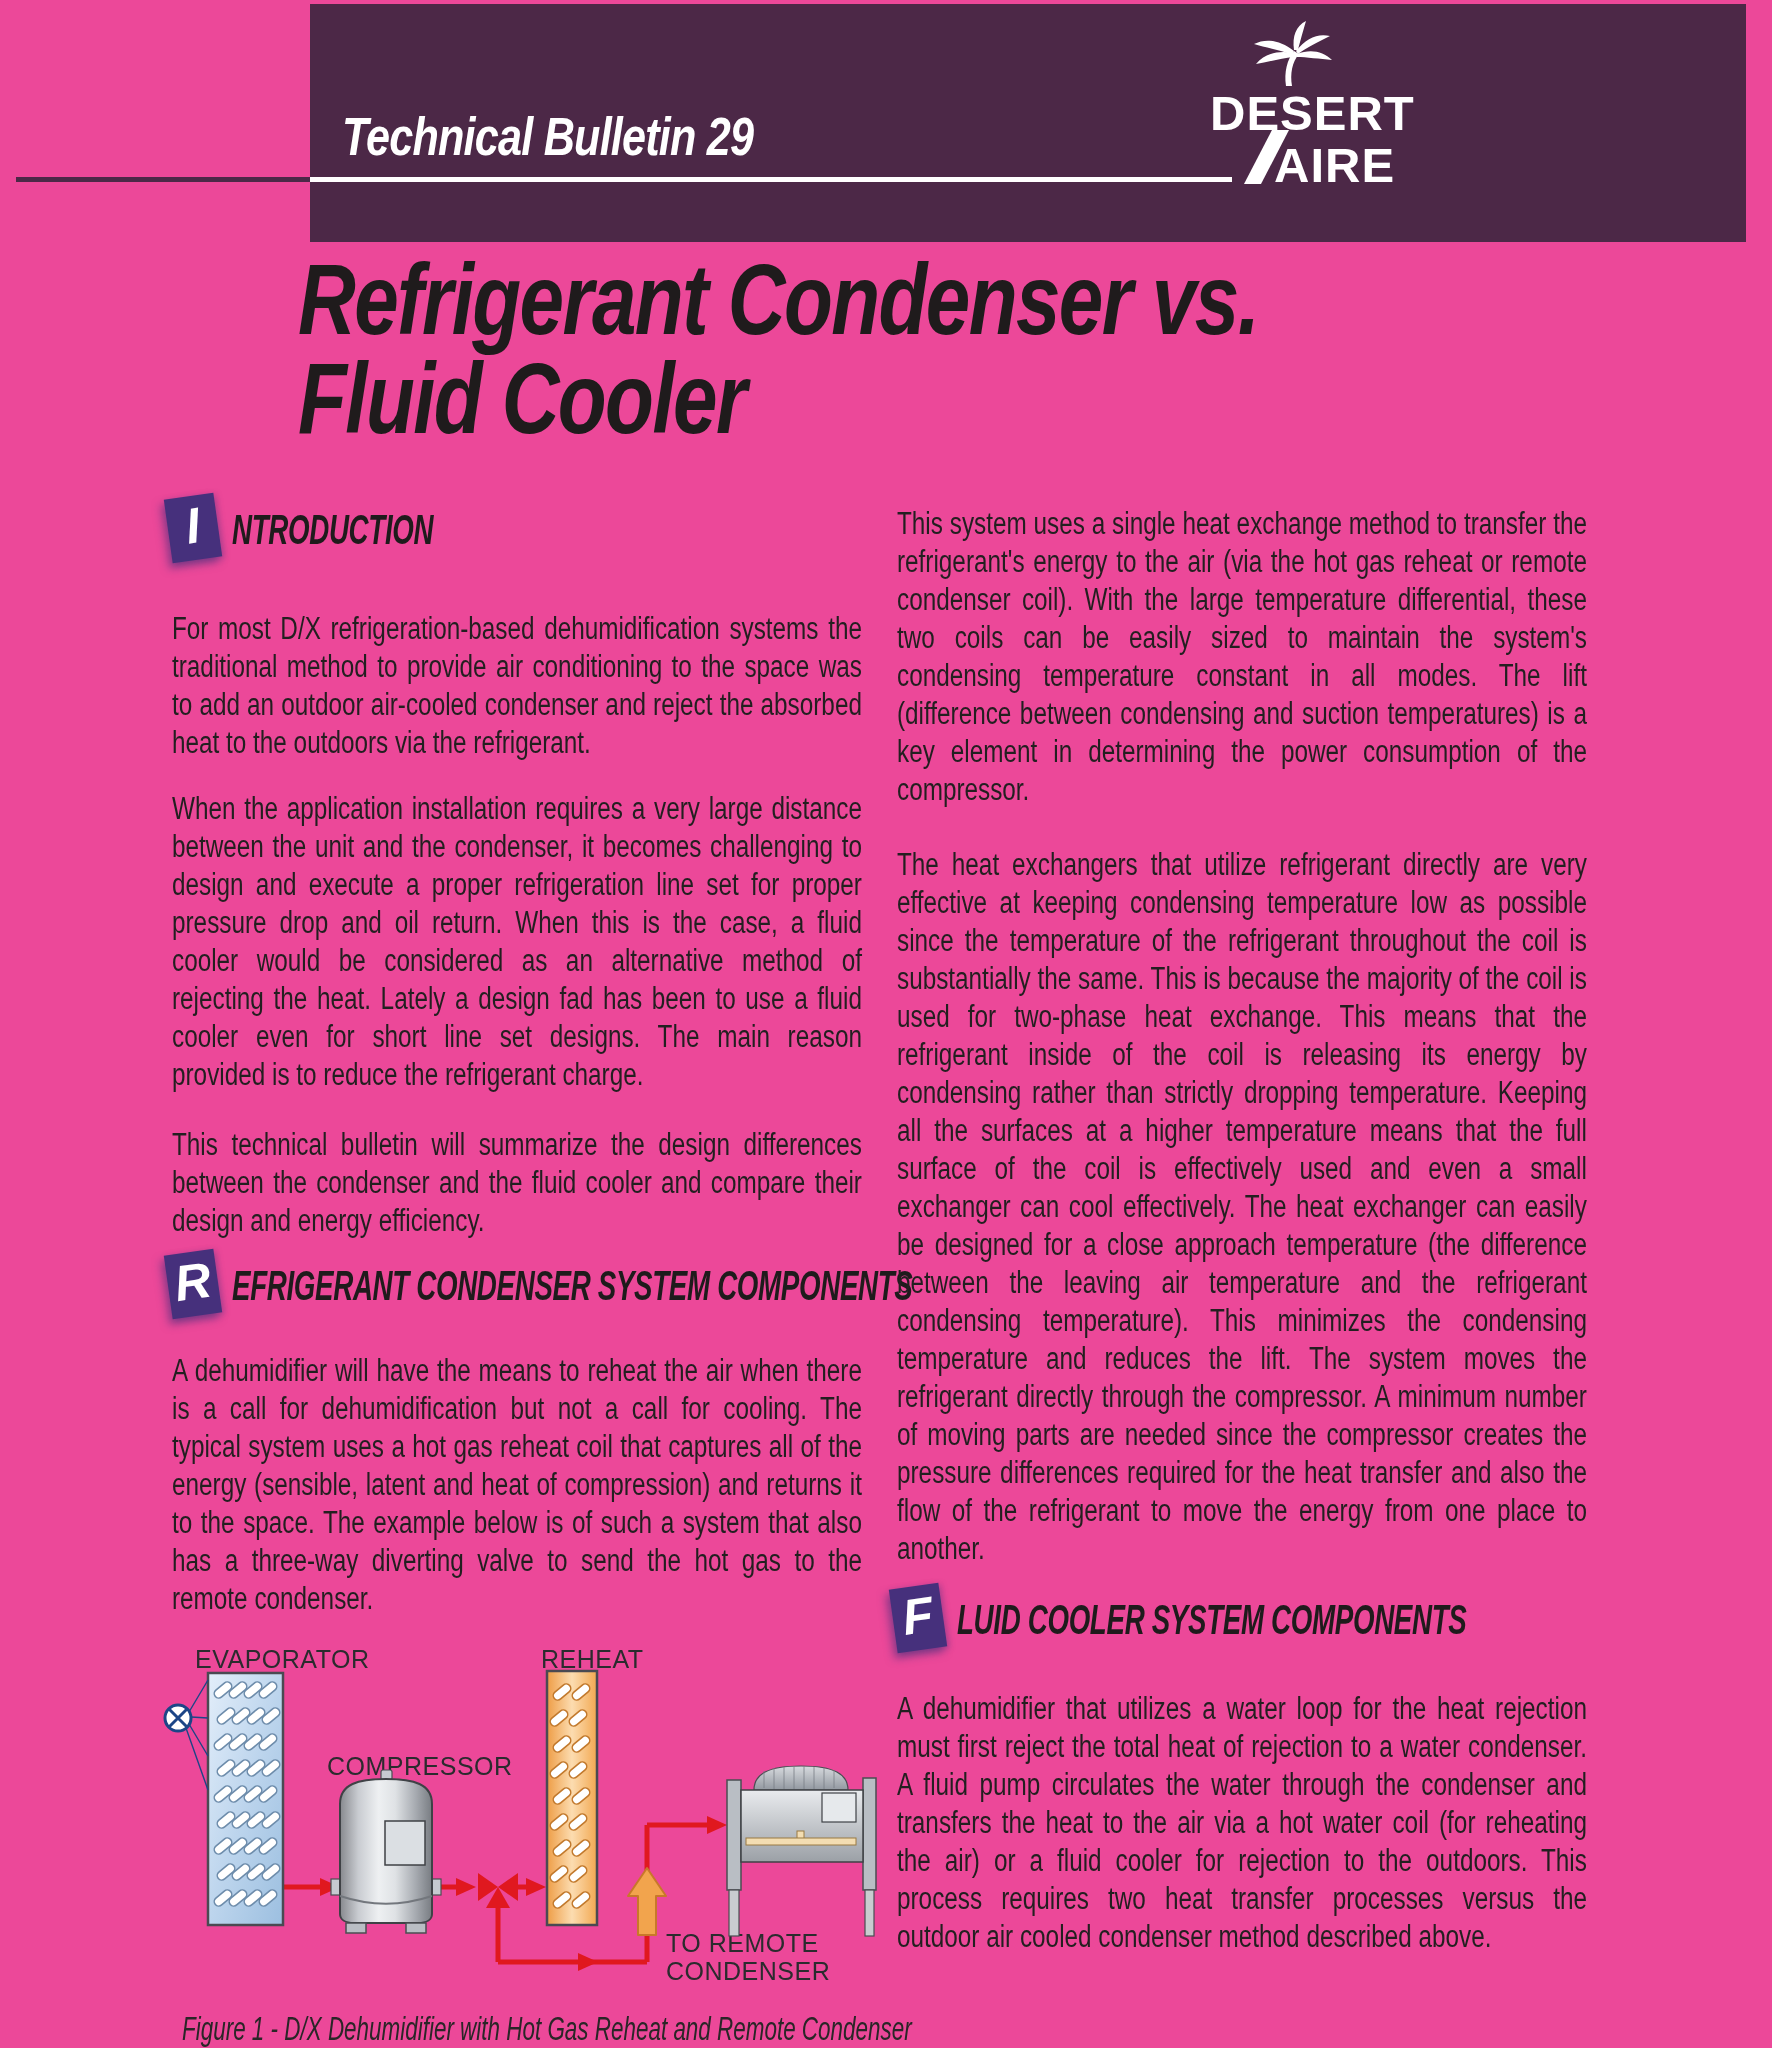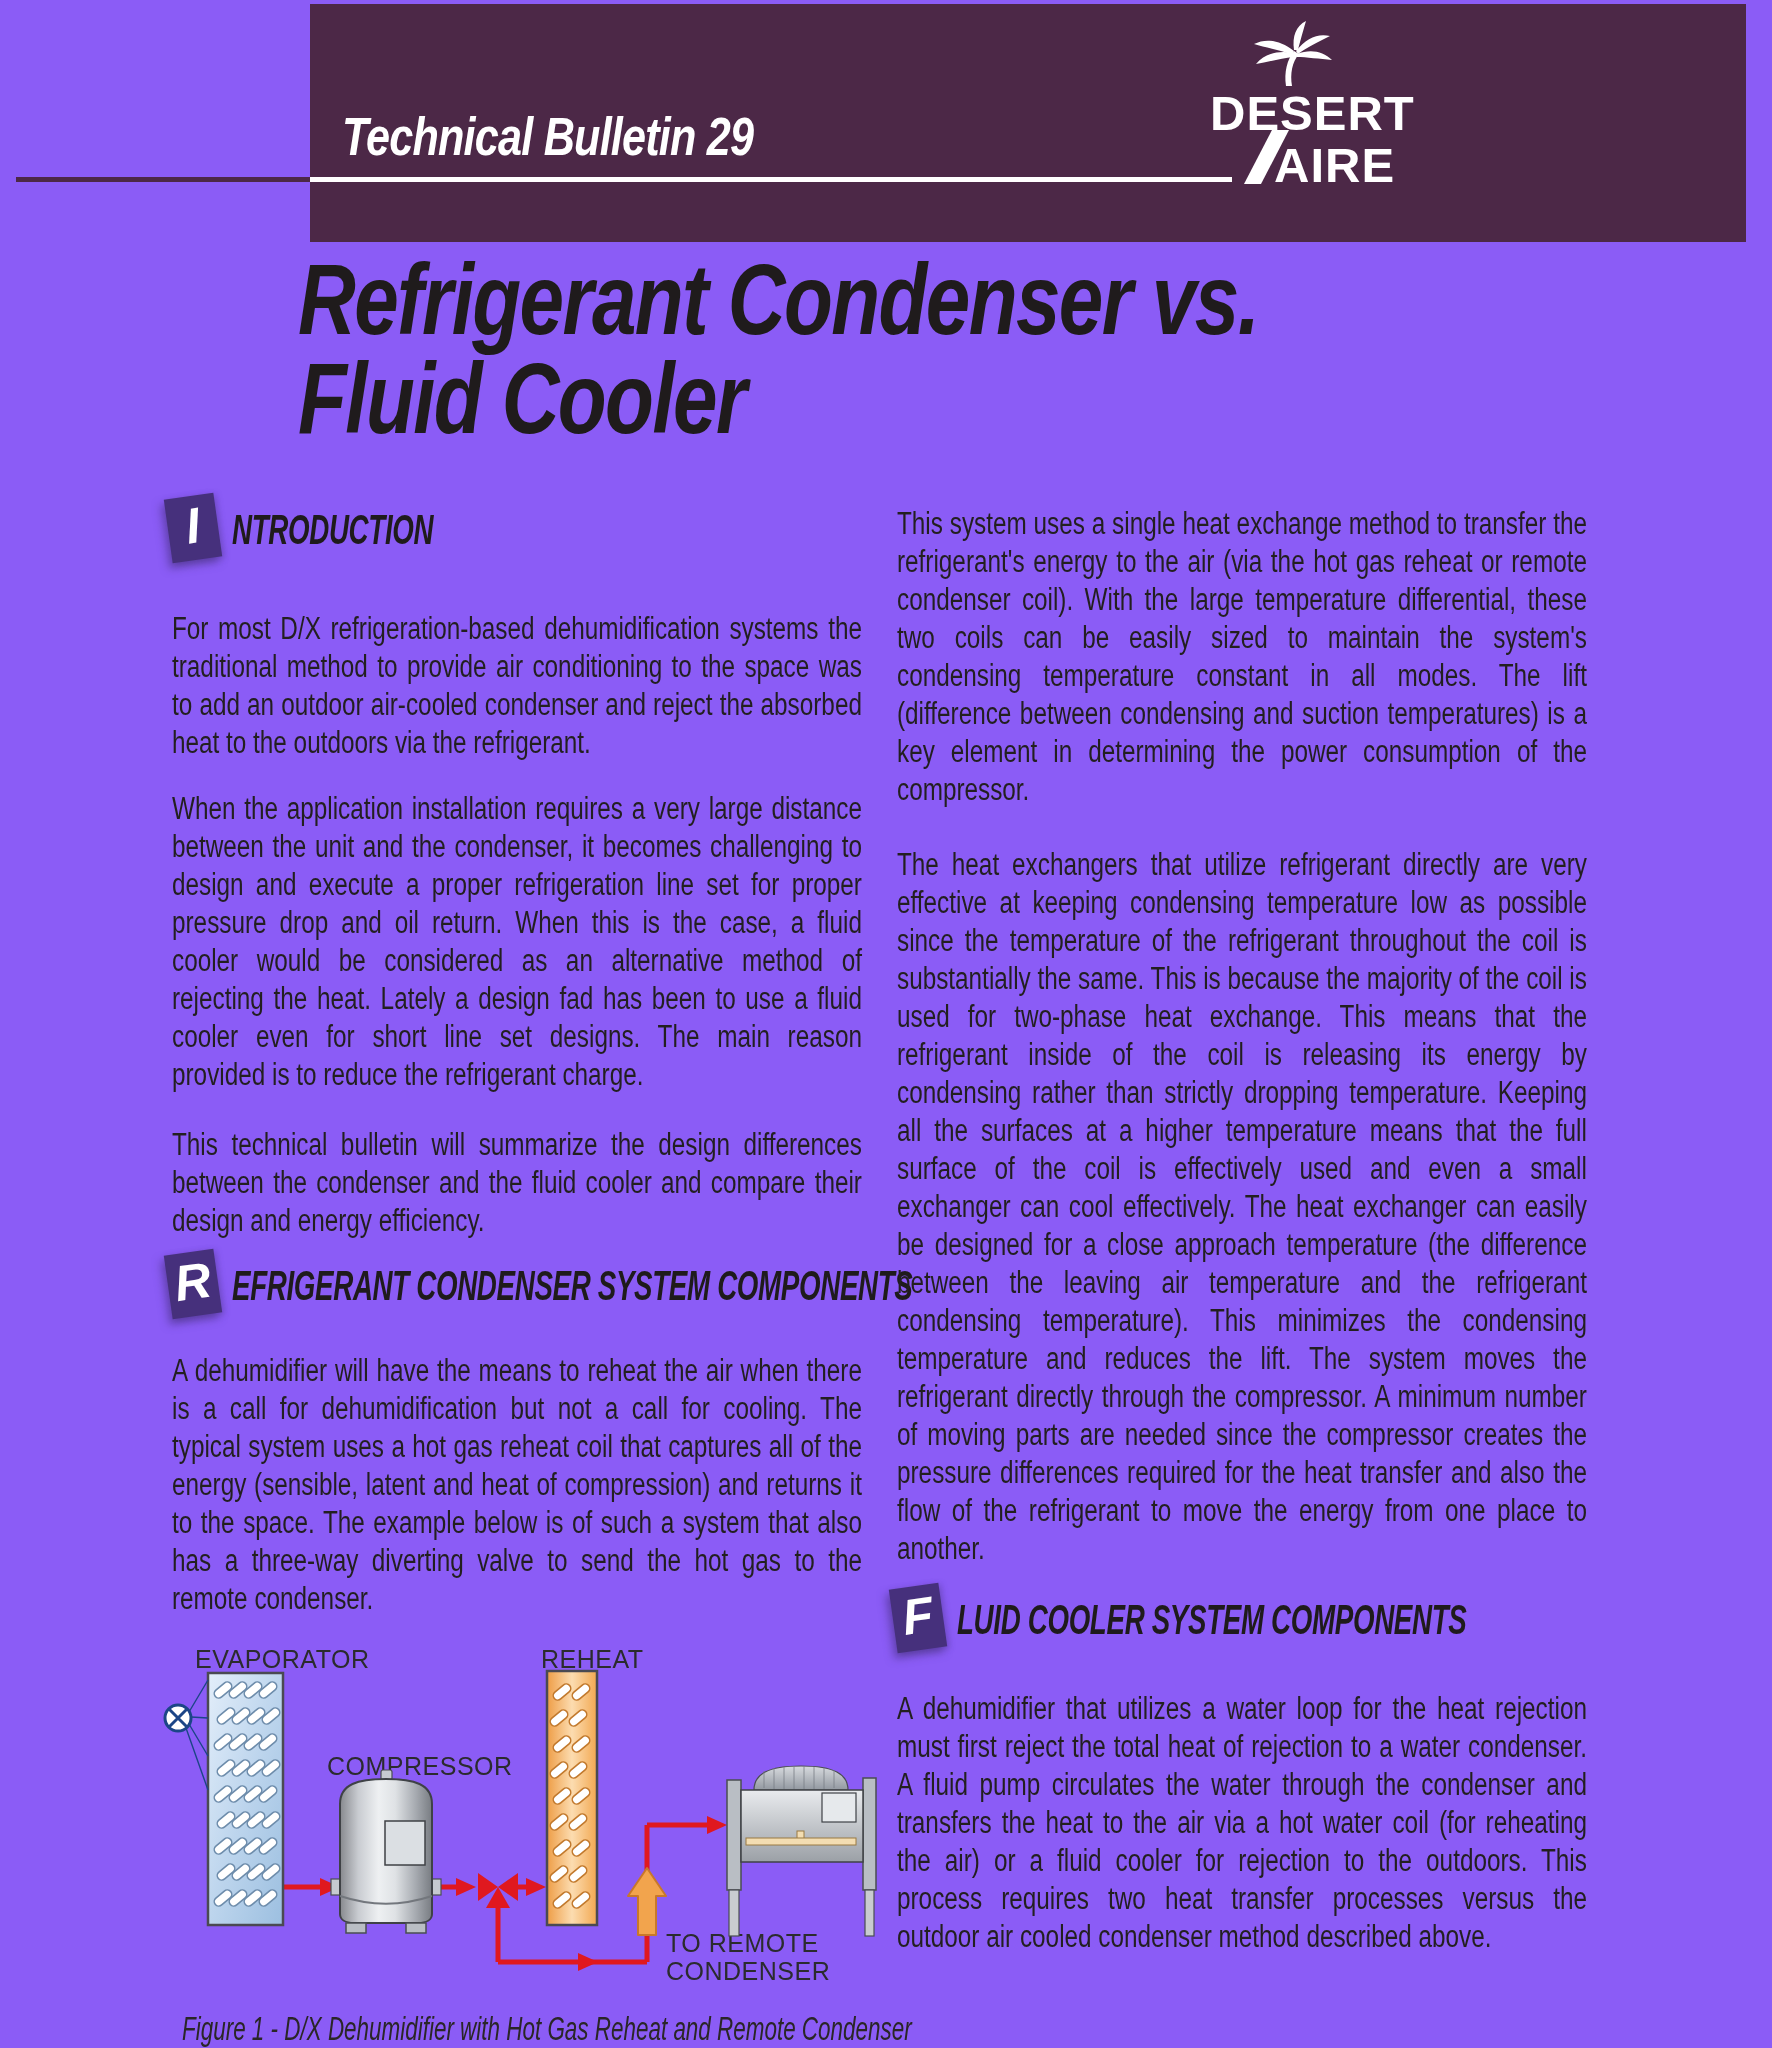--- a/index.html
+++ b/index.html
@@ -1,17 +1,17 @@
 <!DOCTYPE html>
 <html><head>
 <meta charset="utf-8">
 <style>
   html,body { margin:0; padding:0; background:#e8e8e8; }
   #page {
-    position:relative; width:1772px; height:2048px; background:#8b5cf6;
+    position:relative; width:1772px; height:2048px; background:#ec4899;
     overflow:hidden; font-family:"Liberation Sans", sans-serif; color:#231f20;
   }
   
   .banner { position:absolute; left:310px; top:4px; width:1436px; height:238px; background:#4c2847; }
   .bulletin {
     position:absolute; left:342px; top:106px; color:#ffffff;
     font-style:italic; font-weight:bold; font-size:54px; line-height:60px;
     white-space:nowrap; transform:scaleX(0.80); transform-origin:0 0; letter-spacing:-1px;
   }
   .rule-purple { position:absolute; left:16px;  top:177px; width:294px; height:5px; background:#4c2847; }

